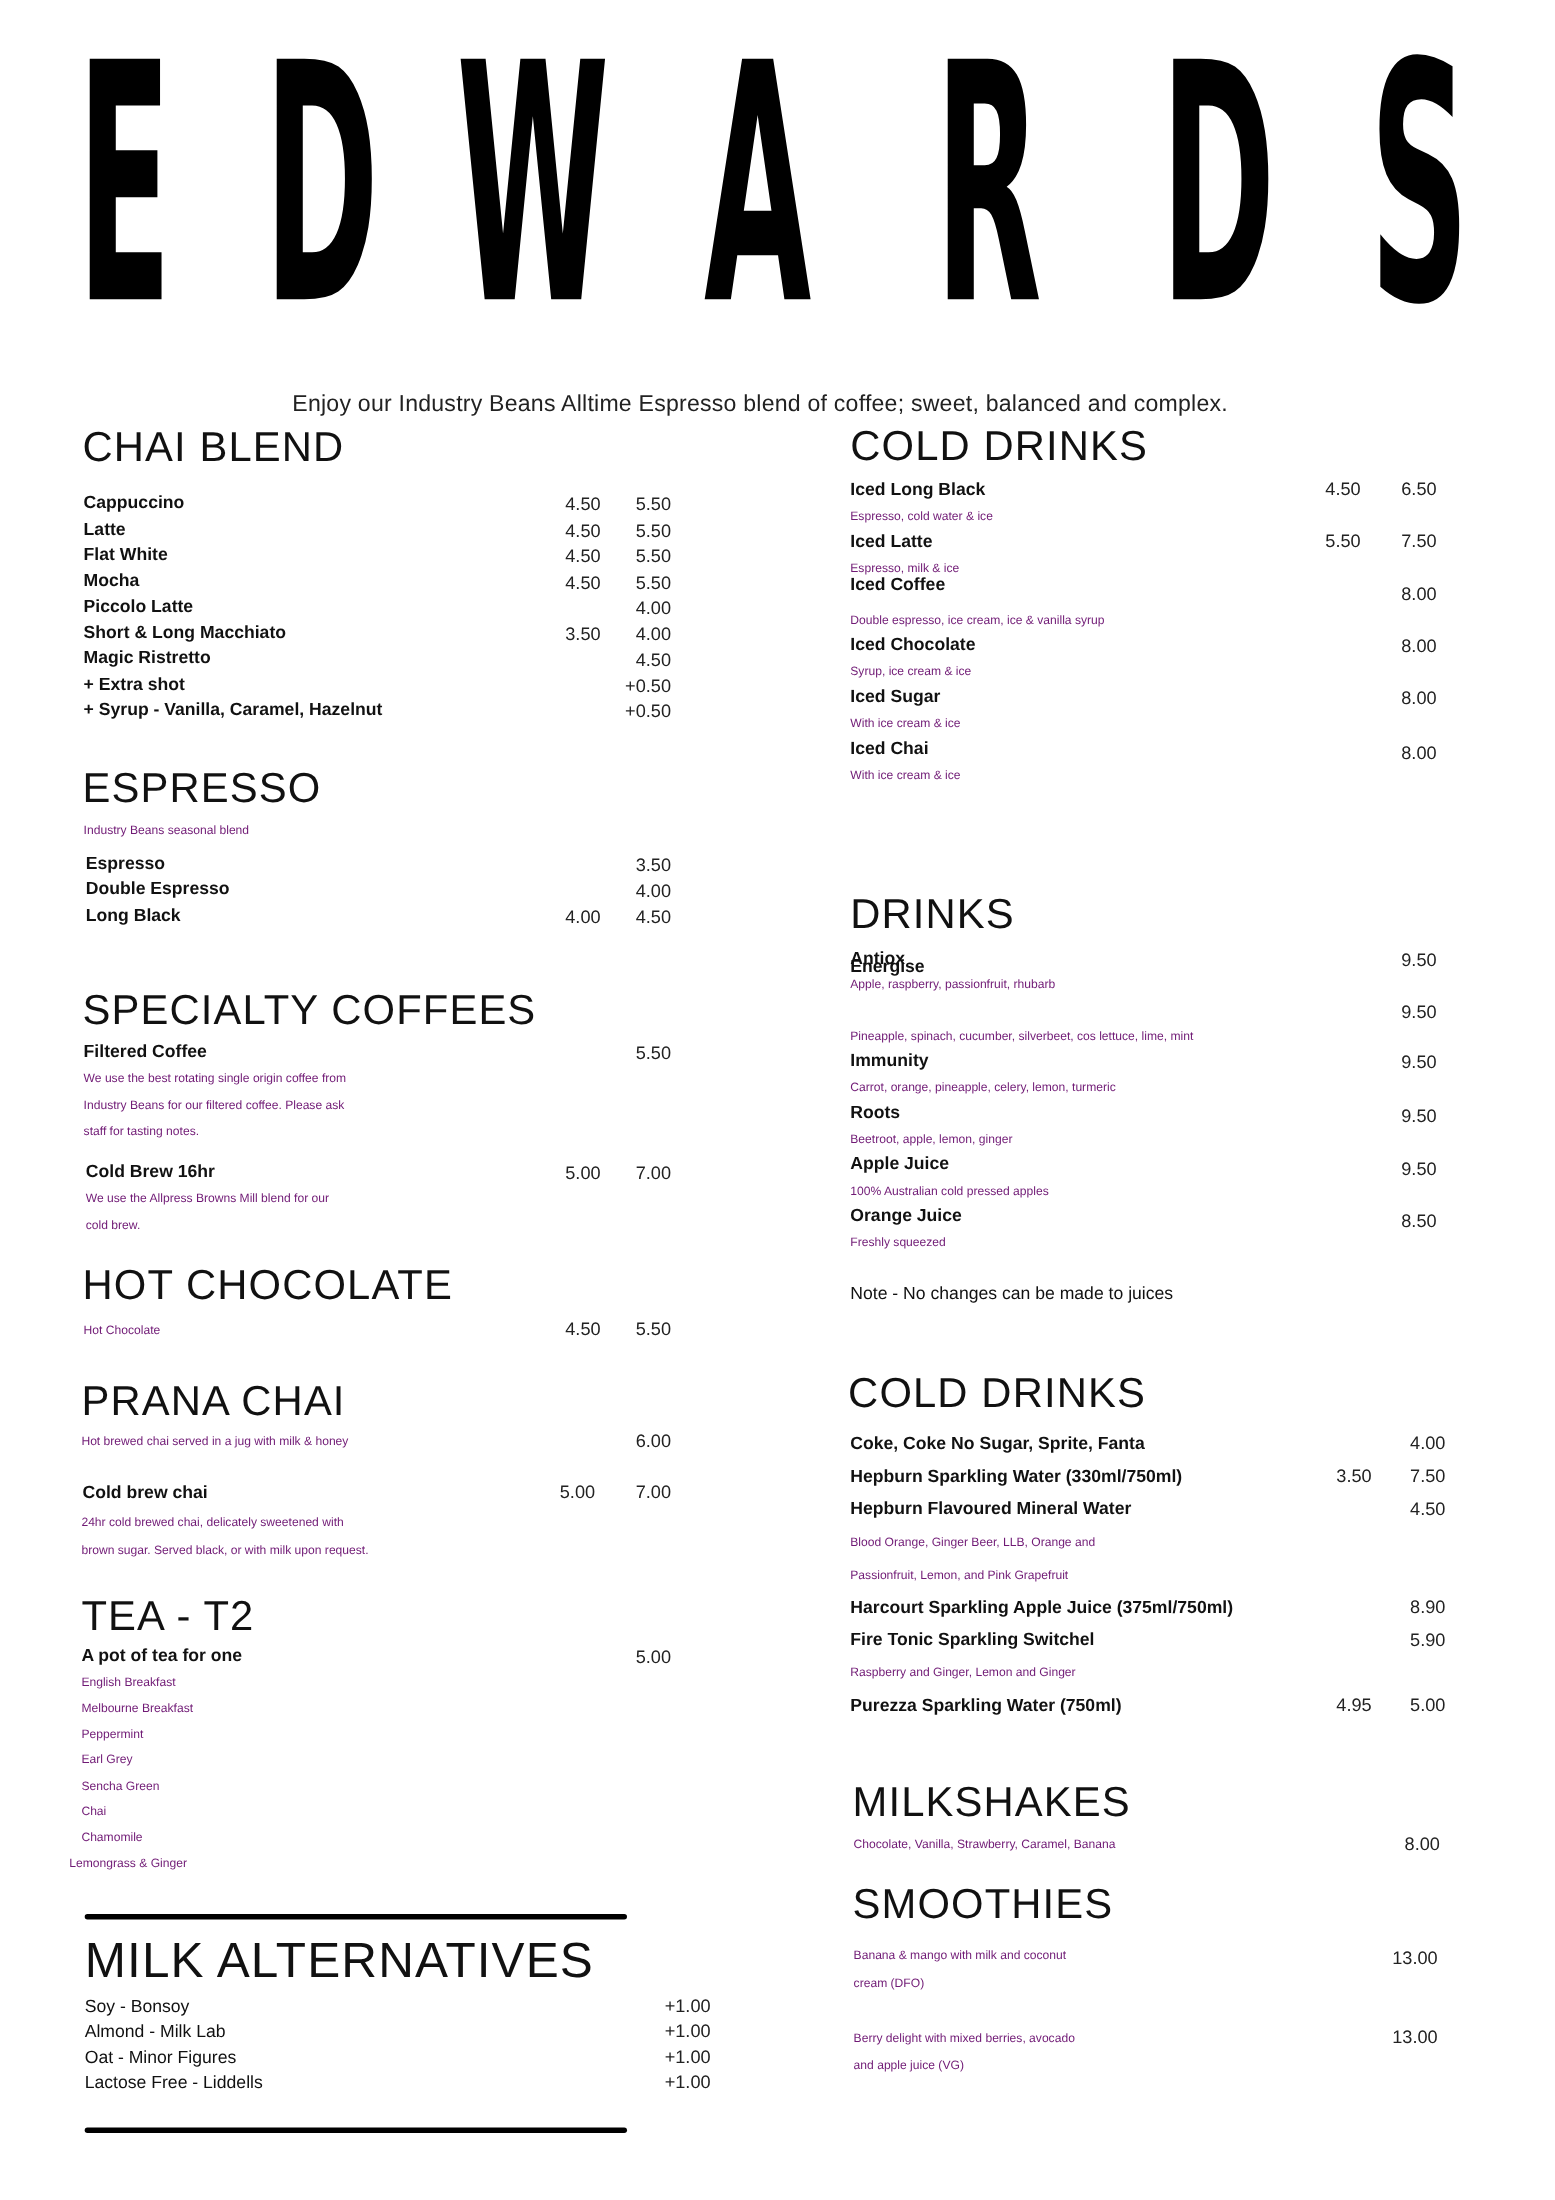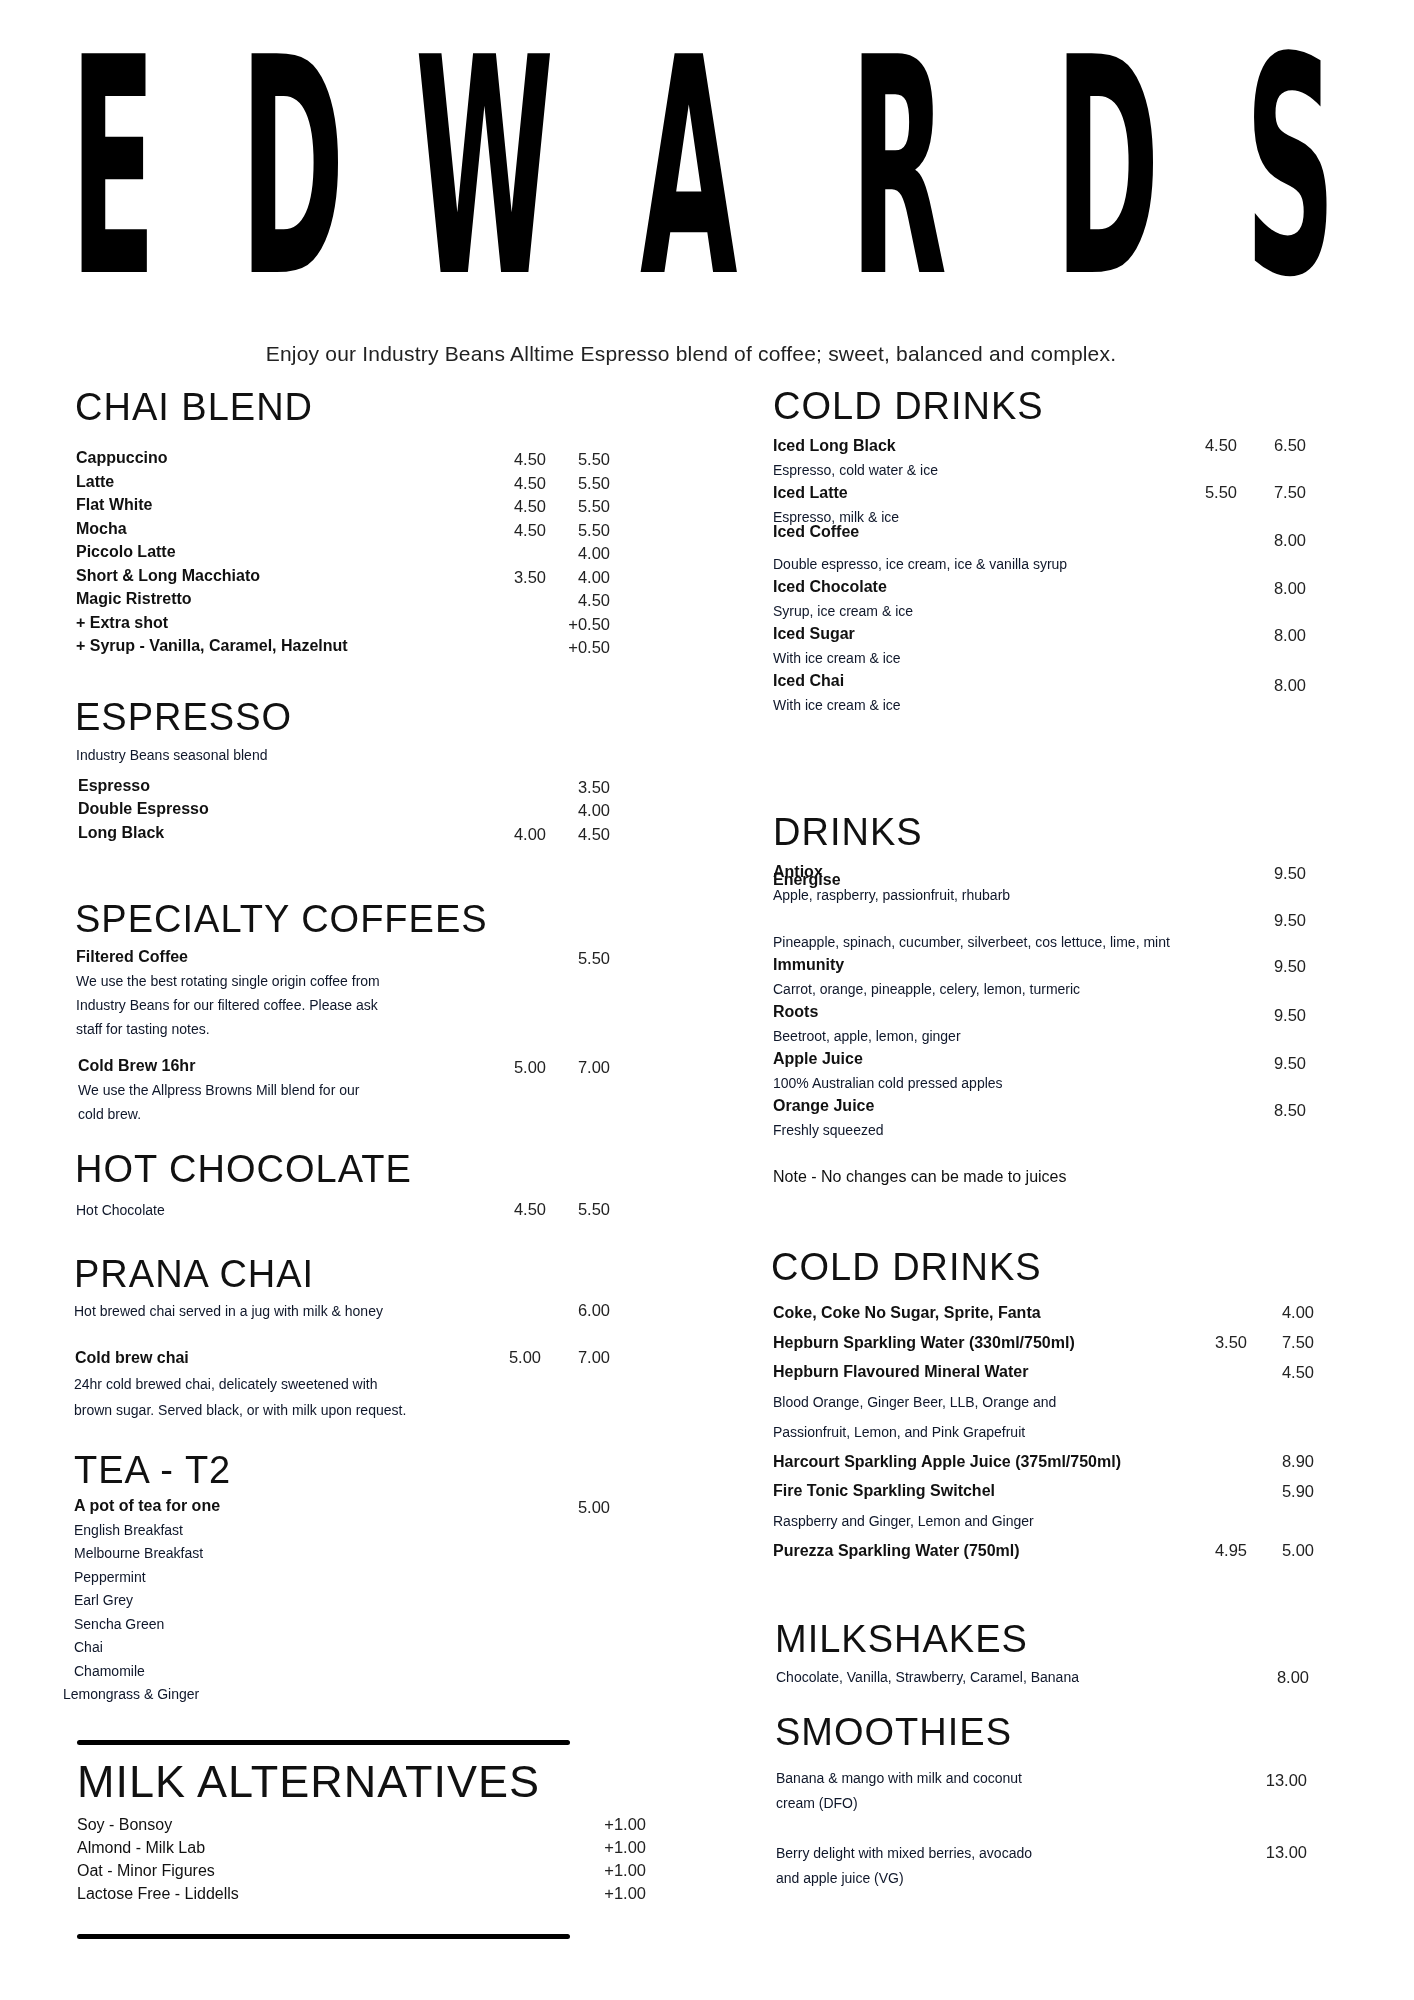--- a/index.html
+++ b/index.html
@@ -1,24 +1,24 @@
 <!DOCTYPE html>
 <html><head>
 <meta charset="utf-8">
 <style>
   html, body { margin: 0; padding: 0; background: #ffffff; }
   body { width: 1414px; height: 2000px; position: relative; overflow: hidden; color: #111; font-family: "Liberation Sans", sans-serif; }
   .abs { position: absolute; }
   .logo { left: 0; top: 30px; width: 1414px; height: 280px; }
   .logo-letter { position: absolute; top: 14px; height: 250px; font-family: "DejaVu Sans", sans-serif; font-weight: bold; font-size: 300px; line-height: 250px; color: #000; transform-origin: left top; }
-  .tagline { left: 0; width: 1382px; top: 342px; text-align: center; font-size: 21px; color: #222; letter-spacing: 0.2px; }
+  .tagline { left: 0; width: 1382px; top: 356px; text-align: center; font-size: 21px; color: #222; letter-spacing: 0.2px; }
   .sec-title { font-size: 38px; font-weight: normal; letter-spacing: 1px; color: #111; line-height: 44px; margin: 0; white-space: nowrap; }
   .row { position: absolute; font-size: 16px; line-height: 20px; white-space: nowrap; }
   .bold { font-weight: bold; }
-  .desc { font-size: 14px; color: #0f172a; }
+  .desc { font-size: 11px; color: #701a75; }
   .price { position: absolute; font-size: 16.5px; color: #222; text-align: right; white-space: nowrap; }
   .rule { position: absolute; height: 5px; background: #000; border-radius: 3px; }
 </style>
 </head>
 <body>
 
 <div class="abs logo">
   <span class="logo-letter" style="left:70px;transform:scaleX(0.42)">E</span>
   <span class="logo-letter" style="left:240px;transform:scaleX(0.42)">D</span>
   <span class="logo-letter" style="left:415px;transform:scaleX(0.42)">W</span>

